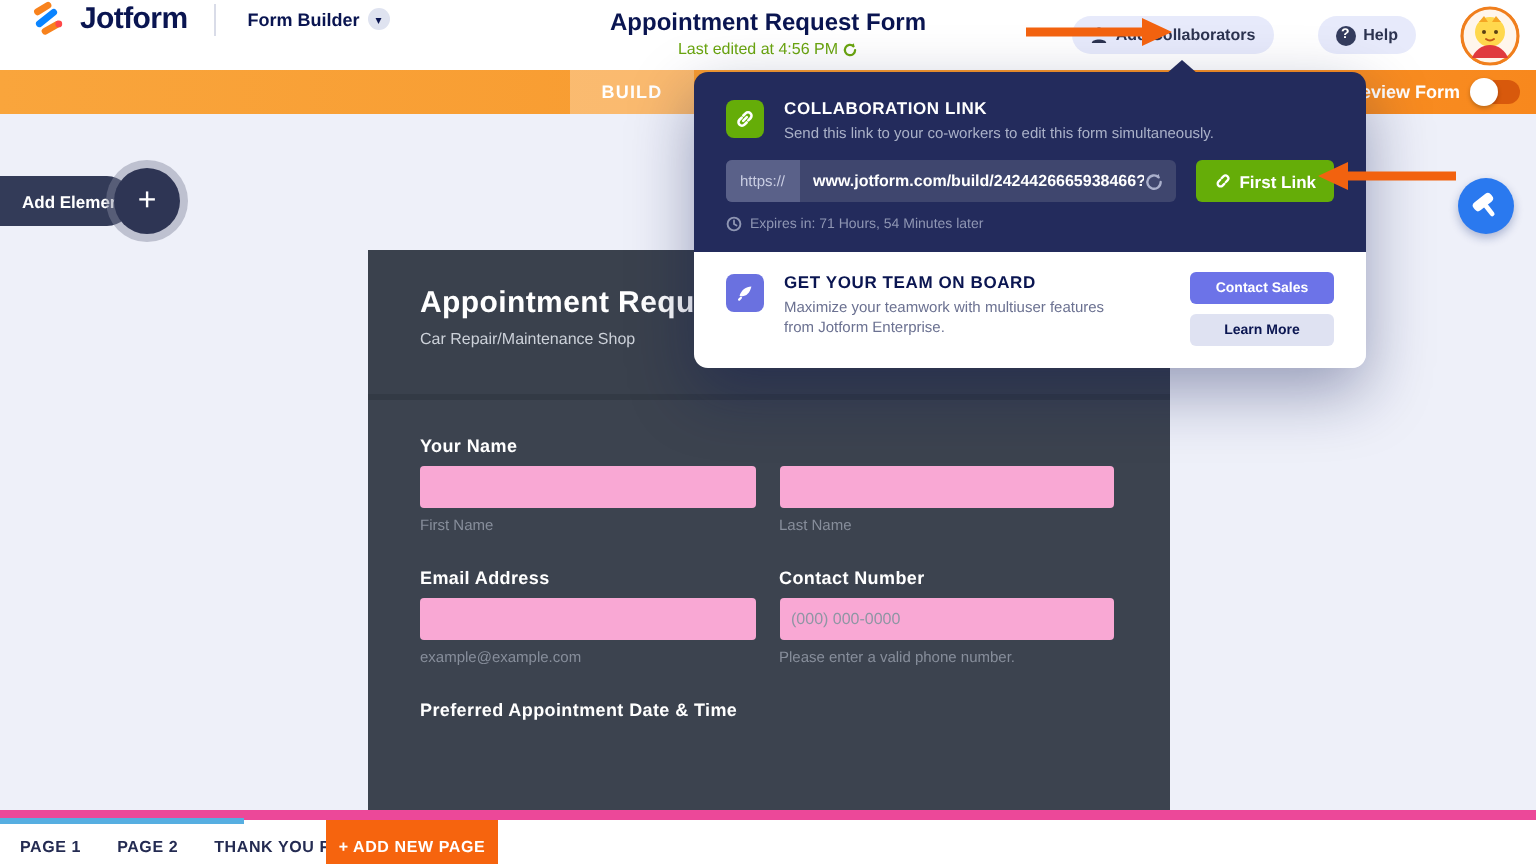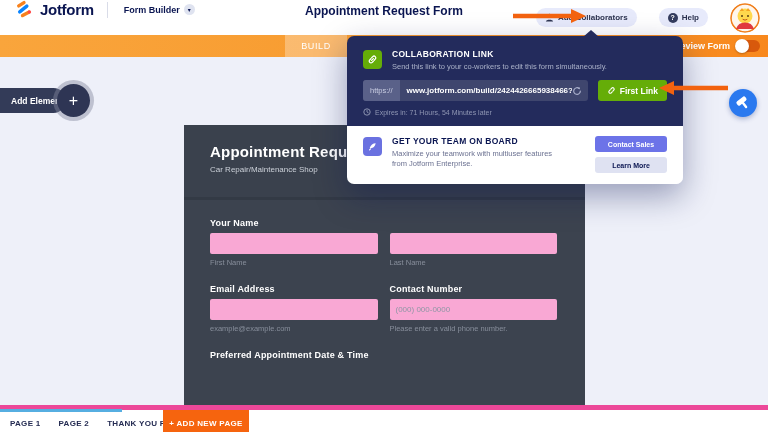--- a/index.html
+++ b/index.html
@@ -44,21 +44,21 @@
   
   .navbar {
     position:absolute; left:0; top:35px; width:768px; height:22px;
     background:linear-gradient(90deg,#f9a53c 0%,#f89a2e 55%,#f8881d 100%);
     z-index:10;
   }
   .nav-tab-build {
     position:absolute; left:285px; top:0; width:62px; height:22px;
     background:rgba(255,255,255,0.30);
     display:flex; align-items:center; justify-content:center;
-    color:#fff; font-size:9px; font-weight:normal; letter-spacing:0.6px; cursor:pointer;
+    color:#fff; font-size:9px; font-weight:bold; letter-spacing:0.6px; cursor:pointer;
   }
   .preview-group { position:absolute; right:8px; top:0; height:22px; display:flex; align-items:center; gap:6px; }
   .preview-label { color:#fff; font-size:9px; font-weight:bold; }
   .toggle { position:relative; width:24px; height:12px; border-radius:6px; background:#d8590c; cursor:pointer; }
   .toggle .knob {
     position:absolute; left:-1px; top:-1px; width:14px; height:14px;
     border-radius:50%; background:#ffffff; box-shadow:0 1px 2px rgba(0,0,0,.25);
   }
   
   .canvas { position:absolute; left:0; top:57px; width:768px; height:348px; background:#eef0f9; }
@@ -193,20 +193,29 @@
     <span class="brand-name">Jotform</span>
     <span class="hdr-divider"></span>
     <span class="product-menu">
       <span class="product-name">Form Builder</span>
       <span class="chev-circle">▾</span>
     </span>
   </div>
 
   <div class="title-block">
     <div class="form-title">Appointment Request Form</div>
+    <div class="last-edited">
+      <span>Last edited at 4:56 PM</span>
+      <span style="display:flex;">
+        <svg width="8" height="8" viewBox="0 0 10 10">
+          <path d="M8.2 5a3.2 3.2 0 1 1-1-2.3" fill="none" stroke="#6aa50f" stroke-width="1.4" stroke-linecap="round"></path>
+          <path d="M7.5 0.8 L7.6 3 L5.6 2.4 Z" fill="#6aa50f"></path>
+        </svg>
+      </span>
+    </div>
   </div>
 
   <div class="hdr-right">
     <button class="pill-btn">
       <span style="display:flex;">
         <svg width="9" height="9" viewBox="0 0 10 10">
           <circle cx="5" cy="3" r="2.1" fill="#2c3350"></circle>
           <path d="M1 9.4 C1 6.8 9 6.8 9 9.4 Z" fill="#2c3350"></path>
         </svg>
       </span>

